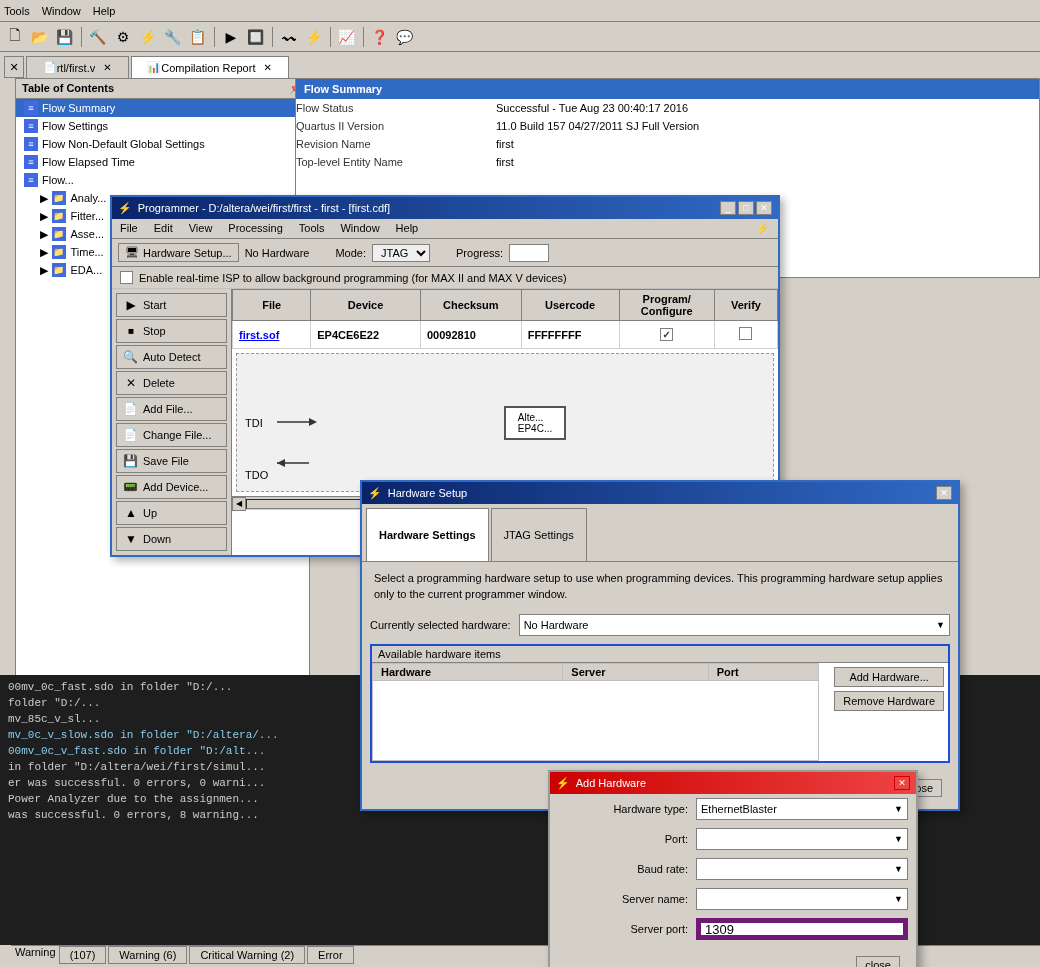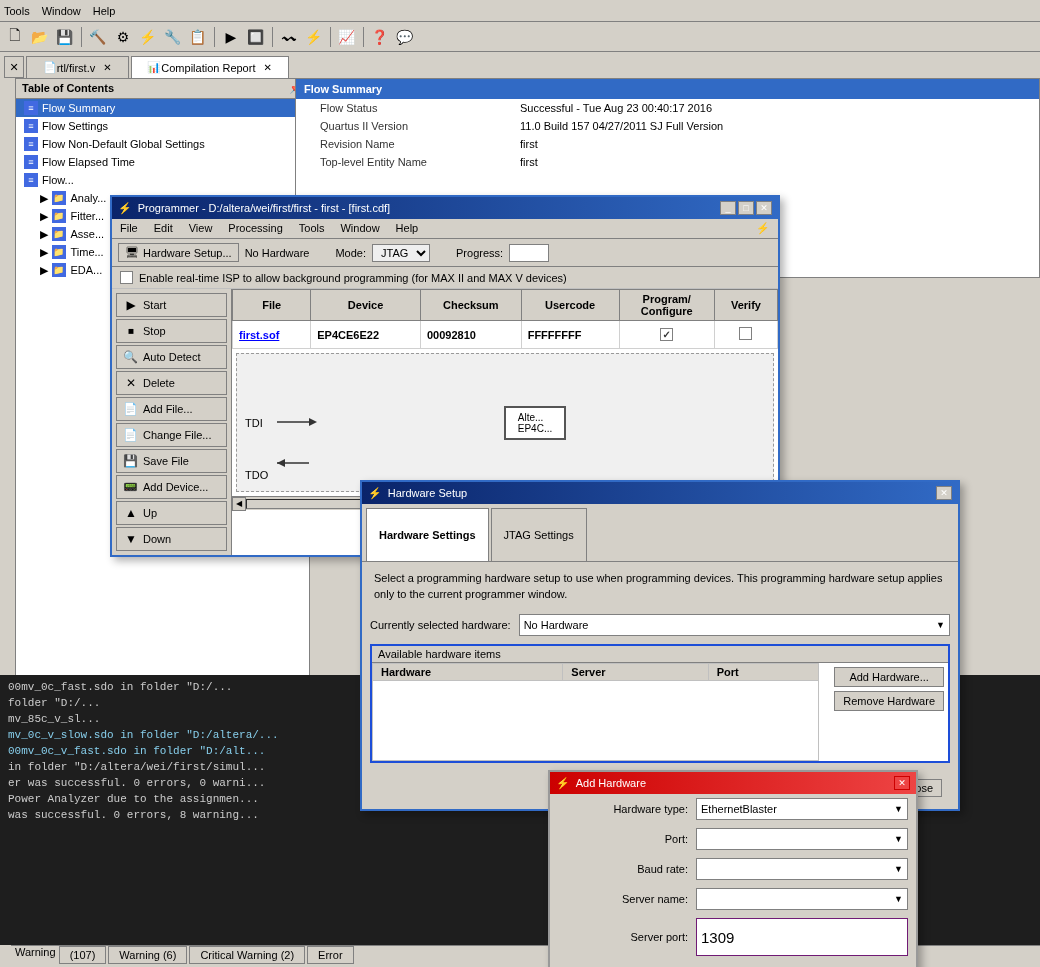--- a/index.html
+++ b/index.html
@@ -28,21 +28,21 @@
     .sidebar-title { background: #d4d0c8; padding: 3px 6px; font-weight: bold; border-bottom: 1px solid #808080; display: flex; justify-content: space-between; }
     .sidebar-item { padding: 2px 8px; cursor: pointer; display: flex; align-items: center; gap: 4px; }
     .sidebar-item.selected { background: #316ac5; color: white; }
     .sidebar-icon { width: 14px; height: 14px; background: #4169e1; display: inline-block; font-size: 9px; color: white; text-align: center; line-height: 14px; }
     .tree-node { margin-left: 16px; }
 
     
     .flow-summary { position: absolute; top: 78px; left: 295px; width: 745px; height: 200px; background: white; border: 1px solid #808080; }
     .flow-summary-header { background: #316ac5; color: white; padding: 4px 8px; font-weight: bold; }
     .flow-table { width: 100%; border-collapse: collapse; }
-    .flow-table td { padding: 3px 24px; border: none; }
+    .flow-table td { padding: 3px 0; border: none; }
     .flow-table td:first-child { color: #333; width: 200px; }
 
     
     .status-bar { position: absolute; bottom: 0; left: 11px; width: 1040px; height: 22px; background: #d4d0c8; border-top: 1px solid #808080; display: flex; align-items: flex-start; padding: 0 4px; font-size: 11px; }
     .status-tab { padding: 0 10px; border: 1px solid #808080; height: 18px; display: flex; align-items: center; margin-right: 2px; cursor: pointer; background: #d4d0c8; font-size: 11px; }
 
     
     .console { position: absolute; bottom: 22px; left: 0; width: 1040px; height: 270px; background: #1e1e1e; color: #cccccc; font-family: 'Courier New', monospace; font-size: 11px; padding: 4px 8px; overflow: hidden; }
     .console-line { line-height: 16px; }
     .console-line.highlight { color: #87ceeb; }
@@ -90,21 +90,21 @@
 
     
     .tab-strip { display: flex; padding: 4px 4px 0; background: #d4d0c8; border-bottom: 1px solid #808080; }
     .tab-item { padding: 20px 12px; background: #d4d0c8; border: 1px solid #808080; border-bottom: none; cursor: pointer; font-size: 11px; margin-right: 2px; }
     .tab-item.active { background: white; font-weight: bold; }
 
     
     .form-row { display: flex; align-items: center; padding: 4px 8px; gap: 8px; }
     .form-label { width: 130px; text-align: right; font-size: 11px; }
     .form-select { flex: 1; height: 22px; border: 1px solid #808080; background: white; font-size: 11px; padding: 1px 4px; }
-    .form-input { flex: 1; height: 38px; border: 1px solid #701a75; background: white; font-size: 15px; padding: 1px 4px; }
+    .form-input { flex: 1; height: 22px; border: 5px solid #701a75; background: white; font-size: 13px; padding: 1px 4px; }
 
     
     .avail-hw-section { margin: 4px 8px; border: 2px solid #1d4ed8; background: white; }
     .avail-hw-header { background: #d4d0c8; padding: 2px 6px; font-size: 11px; border-bottom: 1px solid #808080; }
     .avail-hw-table { width: 100%; border-collapse: collapse; font-size: 11px; }
     .avail-hw-table th { background: #d4d0c8; border: 1px solid #c0c0c0; padding: 2px 8px; text-align: left; }
     .avail-hw-table td { border: 1px solid #c0c0c0; padding: 2px 8px; }
 
     
     .dropdown-arrow { font-size: 9px; margin-left: 4px; }

